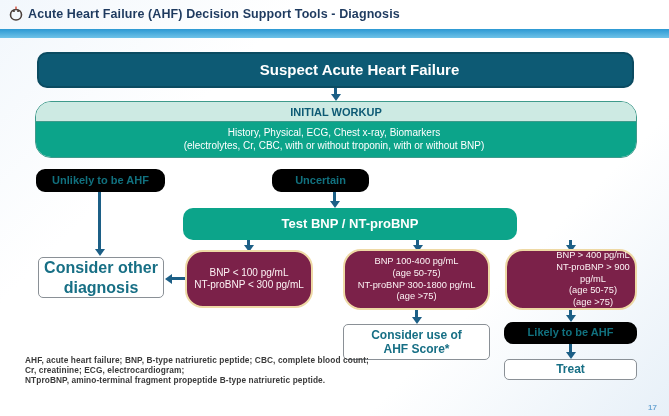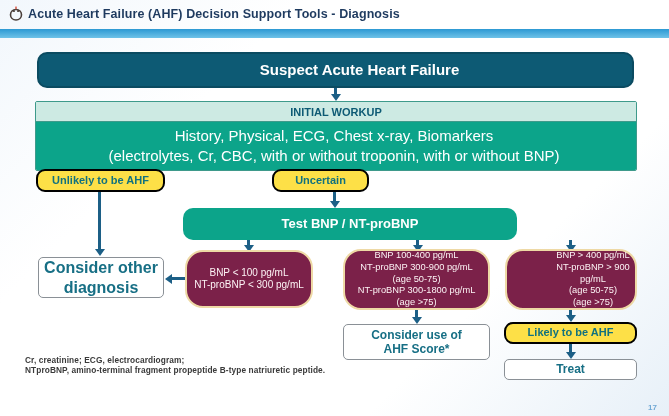--- a/index.html
+++ b/index.html
@@ -18,34 +18,34 @@
     position:absolute;left:0;top:29px;width:669px;height:9px;
     background:linear-gradient(#2c99d3,#6ec2e8);
   }
   
   .box{
     position:absolute;box-sizing:border-box;display:flex;flex-direction:column;
     align-items:center;justify-content:center;text-align:center;line-height:1.2;
   }
   .dark-teal{background:#0d5a74;border:2px solid #0b4b61;border-radius:10px;color:#fff;font-weight:bold;padding-left:48px;}
   .green{background:#0ca48a;color:#fff;font-weight:bold;}
-  .yellow{background:#fde047;border:2px solid #000000;border-radius:9px;color:#11717f;font-weight:bold;}
+  .yellow{background:#000000;border:8px solid #000000;border-radius:9px;color:#11717f;font-weight:bold;}
   .maroon{background:#7b2149;border:2px solid #eed9a5;border-radius:18px;color:#fdf3f5;}
   .white-box{background:#fff;border:1.6px solid #8a9096;border-radius:5px;color:#176f85;font-weight:bold;}
   
   .workup{
     position:absolute;left:35px;top:101px;width:602px;box-sizing:border-box;
-    border:1.5px solid #3e9a8b;border-radius:2px;overflow:hidden;
+    border:1.5px solid #3e9a8b;border-radius:16px;overflow:hidden;
   }
   .workup-head{
     background:#cdeae3;color:#0d5a74;font-weight:bold;font-size:11px;
     text-align:center;padding:3.5px 0;border-bottom:1.5px solid #3e9a8b;
   }
   .workup-body{
-    background:#0ca48a;color:#fff;font-size:15px;text-align:center;
+    background:#0ca48a;color:#fff;font-size:10px;text-align:center;
     padding:4px 6px 5px 2px;line-height:1.3;
   }
   
   .av{position:absolute;width:3px;background:#1c5f86;}
   .av::after{
     content:"";position:absolute;bottom:-7px;left:-3.5px;width:0;height:0;
     border-left:5px solid transparent;border-right:5px solid transparent;
     border-top:7px solid #1c5f86;
   }
   .ah{position:absolute;height:3px;background:#1c5f86;}
@@ -101,21 +101,20 @@
 <div class="av" style="left:247px;top:240px;height:5px;"></div>
 <div class="av" style="left:416px;top:240px;height:5px;"></div>
 <div class="av" style="left:569px;top:240px;height:5px;"></div>
 
 <div class="box maroon" style="left:185px;top:250px;width:128px;height:58px;font-size:10px;">
   <div>BNP &lt; 100 pg/mL</div>
   <div>NT-proBNP &lt; 300 pg/mL</div>
 </div>
 <div class="box maroon" style="left:343px;top:249px;width:147px;height:61px;font-size:9.3px;line-height:1.25;">
   <div>BNP 100-400 pg/mL</div>
-  <div>NT-proBNP 300-900 pg/mL</div>
   <div>(age 50-75)</div>
   <div>NT-proBNP 300-1800 pg/mL</div>
   <div>(age &gt;75)</div>
 </div>
 <div class="box maroon" style="left:505px;top:249px;width:132px;height:61px;font-size:9.3px;line-height:1.25;padding-left:44px;">
   <div>BNP &gt; 400 pg/mL</div>
   <div>NT-proBNP &gt; 900 pg/mL</div>
   <div>(age 50-75)</div>
   <div>(age &gt;75)</div>
 </div>
@@ -135,17 +134,18 @@
 <div class="av" style="left:569px;top:310px;height:5px;"></div>
 <div class="box yellow" style="left:504px;top:322px;width:133px;height:22px;font-size:11px;">
   <span>Likely to be AHF</span>
 </div>
 <div class="av" style="left:569px;top:344px;height:8px;"></div>
 <div class="box white-box" style="left:504px;top:359px;width:133px;height:21px;font-size:12px;">
   <span>Treat</span>
 </div>
 
 <div class="footnotes">
+  <div>AHF, acute heart failure; BNP, B-type natriuretic peptide; CBC, complete blood count;</div>
   <div>Cr, creatinine; ECG, electrocardiogram;</div>
   <div>NTproBNP, amino-terminal fragment propeptide B-type natriuretic peptide.</div>
 </div>
 
 <div class="pagenum">17</div>
 
 </body></html>

